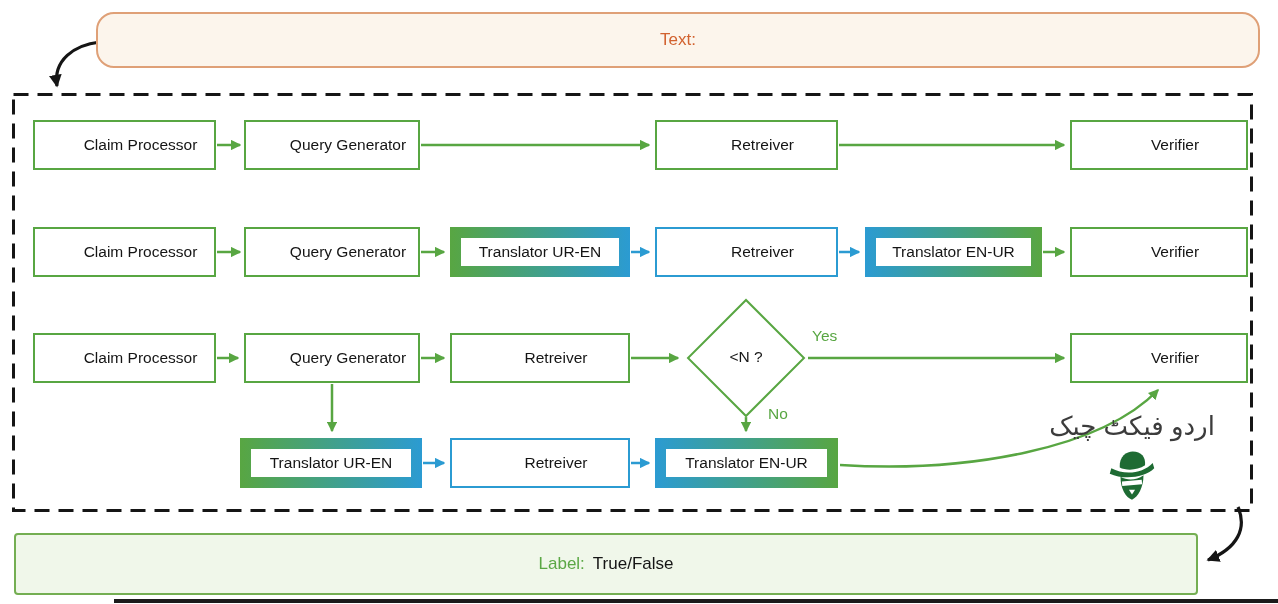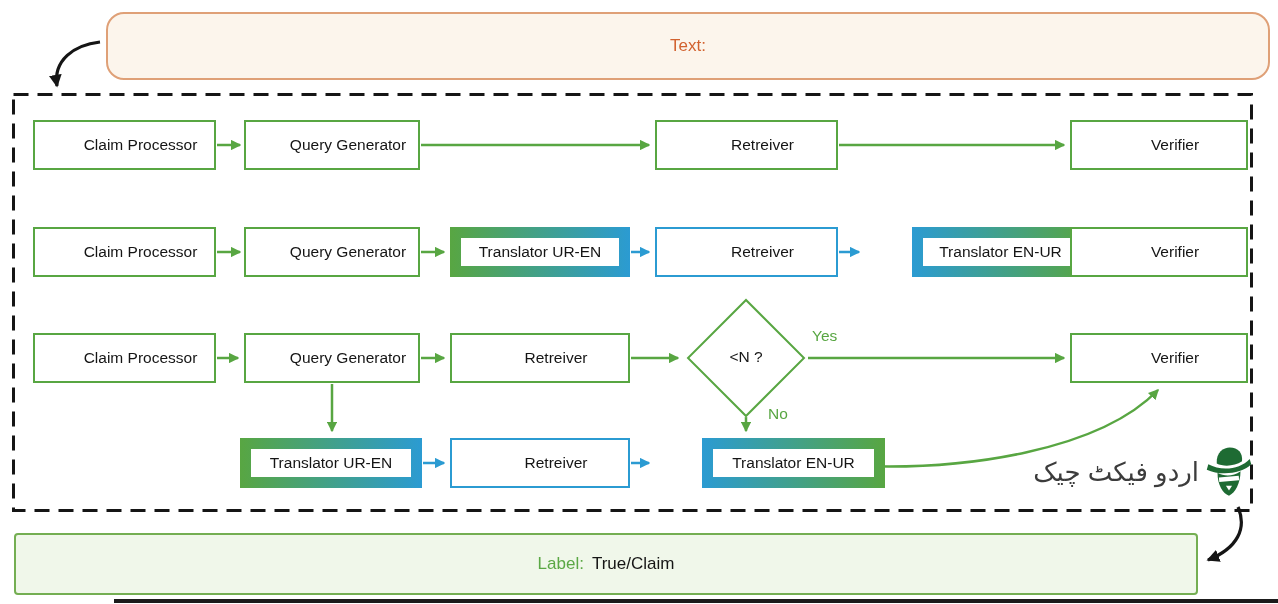--- a/index.html
+++ b/index.html
@@ -7,51 +7,51 @@
          font-family:"Liberation Sans","DejaVu Sans",sans-serif;overflow:hidden;}
   .overlay{position:absolute;left:0;top:0;width:1278px;height:604px;pointer-events:none;z-index:1;}
 
   
   .node{position:absolute;height:50px;background:#fff;border:2.5px solid var(--ur_green);
         display:flex;align-items:center;justify-content:center;font-size:15.5px;color:#151515;
         z-index:2;box-sizing:border-box;white-space:nowrap;padding-left:32px;}
   .node.blue{border-color:var(--en_blue);}
   .gnode{position:absolute;height:50px;padding:11px;box-sizing:border-box;z-index:2;}
   .gnode.ur-en{background:linear-gradient(90deg,var(--ur_green),var(--en_blue));}
-  .gnode.en-ur{background:linear-gradient(90deg,var(--en_blue),var(--ur_green));margin-left:47px;}
+  .gnode.en-ur{background:linear-gradient(90deg,var(--en_blue),var(--ur_green));}
   .gnode>span{width:100%;height:100%;background:#fff;display:flex;align-items:center;
         justify-content:center;font-size:15.5px;color:#151515;white-space:nowrap;}
 
   
   .diamond{position:absolute;left:704px;top:316px;width:84px;height:84px;transform:rotate(45deg);
         border:2.5px solid var(--ur_green);background:#fff;z-index:2;box-sizing:border-box;}
   .diamond-label{position:absolute;left:696px;top:348px;width:100px;text-align:center;
         font-size:15.5px;color:#151515;z-index:3;}
   .flow-label{position:absolute;color:var(--ur_green);font-size:15.5px;z-index:3;}
   .flow-label.yes{left:812px;top:327px;}
   .flow-label.no{left:768px;top:405px;}
 
   
-  .text-box{position:absolute;left:106px;top:12px;width:1164px;height:68px;box-sizing:border-box;
+  .text-box{position:absolute;left:96px;top:12px;width:1164px;height:56px;box-sizing:border-box;
         border:2px solid var(--input_border);background:var(--input_bg);border-radius:18px;
         display:flex;align-items:center;justify-content:center;gap:32px;z-index:2;}
   .text-label{color:var(--accent_orange);font-size:17px;}
   .urdu-claim{font-size:19px;color:#000;direction:rtl;unicode-bidi:plaintext;white-space:nowrap;}
 
   
   .legend{position:absolute;left:36px;top:430px;z-index:2;}
   .legend-row{display:flex;align-items:center;gap:18px;height:34px;}
   .legend-line{width:42px;height:3px;border-radius:2px;}
   .legend-line.ur{background:var(--ur_green);}
   .legend-line.en{background:var(--en_blue);}
   .legend-label{font-size:16px;color:#151515;}
 
   
   .logo{position:absolute;left:1012px;top:441px;width:240px;height:62px;display:flex;
-        align-items:center;justify-content:flex-end;gap:7px;z-index:2;}
+        align-items:center;justify-content:flex-end;gap:7px;z-index:2;flex-direction:column;}
   .logo-text{font-size:26px;color:#3c3c3c;direction:rtl;white-space:nowrap;}
   .logo-icon{width:46px;height:54px;flex:0 0 auto;}
 
   
   .label-box{position:absolute;left:14px;top:533px;width:1184px;height:62px;box-sizing:border-box;
         border:2px solid var(--output_border);background:var(--output_bg);border-radius:4px;
         display:flex;align-items:center;justify-content:center;gap:8px;z-index:2;font-size:17px;}
   .label-key{color:var(--label_green);}
   .label-value{color:#151515;}
 
@@ -156,17 +156,17 @@
         <path d="M3 24 C20 33 44 31 57 17 L59 24 C46 37 18 39 1 31 Z"></path>
         <path d="M15 35 C15 51 22 62 30 65 C38 61 45 49 45 33 C35 40 24 40 15 35 Z"></path>
       </g>
       <rect x="17" y="40" width="26" height="6" fill="#ffffff" transform="rotate(-5 30 43)"></rect>
       <path d="M26 52 L30 58 L34 52 Z" fill="#ffffff"></path>
     </svg>
   </div>
 
   <div class="label-box">
     <span class="label-key">Label:</span>
-    <span class="label-value">True/Claim</span>
+    <span class="label-value">True/False</span>
   </div>
 
   <div class="bottom-edge"></div>
 </div>
 
 </body></html>

